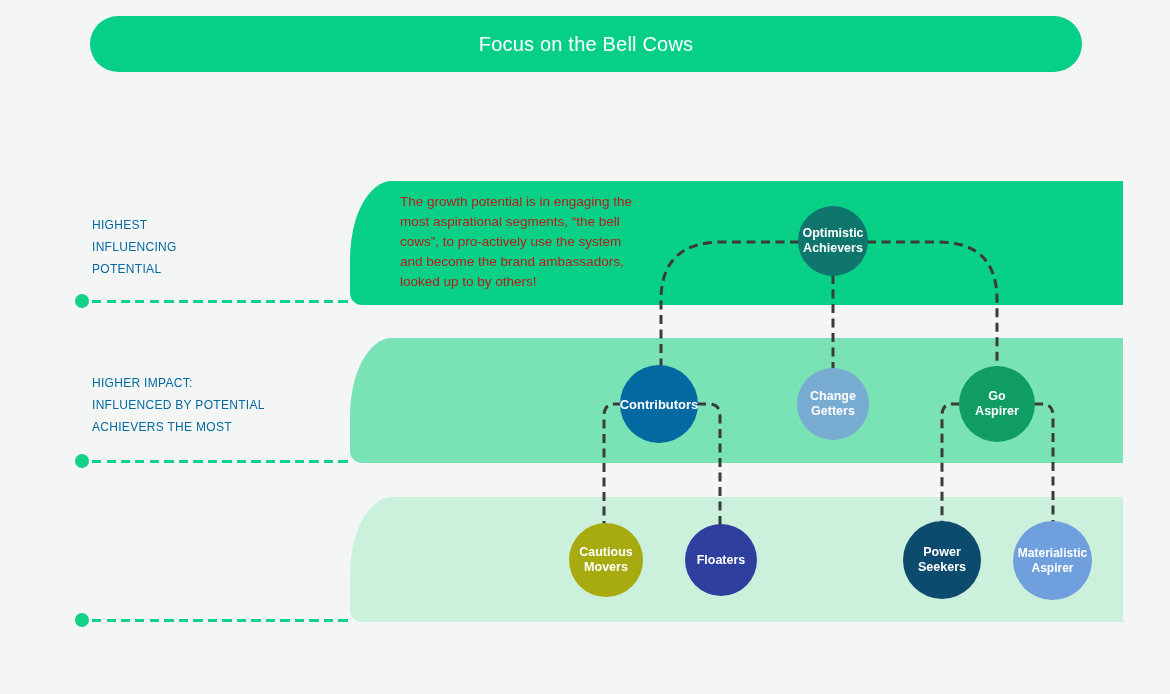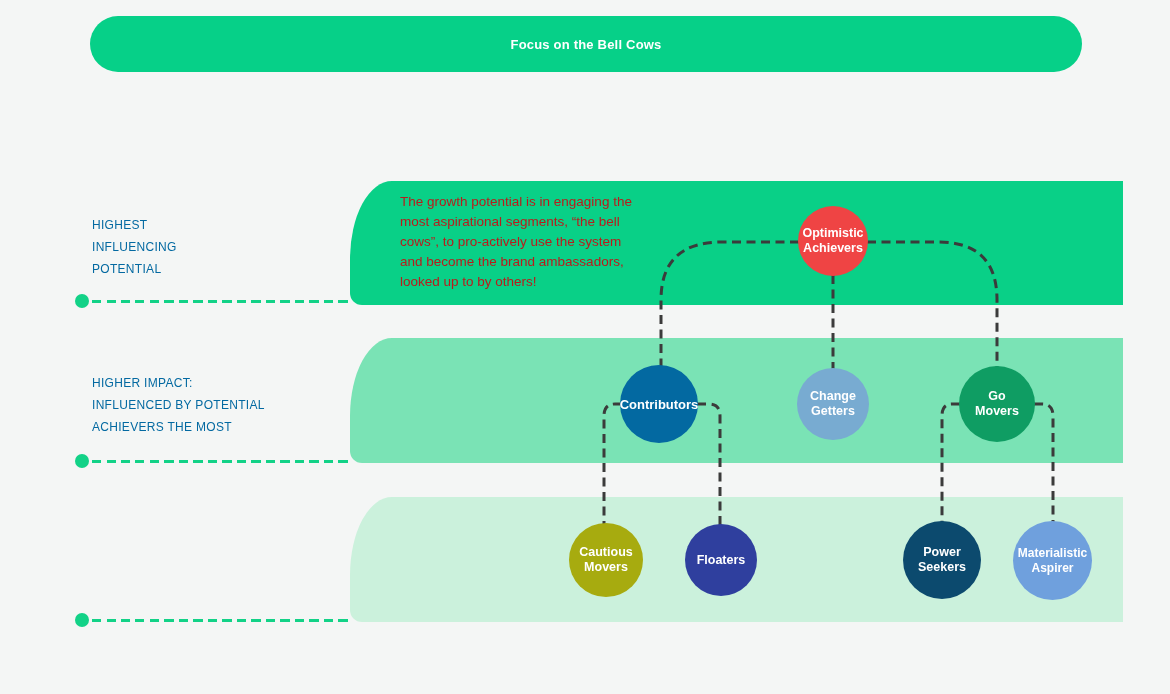--- a/index.html
+++ b/index.html
@@ -18,22 +18,22 @@
   .header-pill {
     position: absolute;
     left: 90px; top: 16px;
     width: 992px; height: 56px;
     border-radius: 28px;
     background: #06d088;
     display: flex; align-items: center; justify-content: center;
   }
   .header-pill h1 {
     color: #ffffff;
-    font-size: 13px;
-    font-weight: 700;
+    font-size: 20px;
+    font-weight: 400;
     letter-spacing: 0.2px;
   }
 
   
   .band {
     position: absolute;
     left: 350px;
     width: 773px;
     border-radius: 42px 0 0 12px / 78px 0 0 12px;
   }
@@ -160,34 +160,34 @@
   <svg class="connectors" viewBox="0 0 1170 694" xmlns="http://www.w3.org/2000/svg">
     <path d="M 799 242 L 722 242 Q 661 242 661 300 L 661 366" stroke="#3b3b3b"></path>
     <path d="M 833 275 L 833 369" stroke="#3b3b3b"></path>
     <path d="M 867 242 L 938 242 Q 997 242 997 300 L 997 367" stroke="#3b3b3b"></path>
     <path d="M 622 404 L 615 404 Q 604 404 604 416 L 604 524" stroke="#3b3b3b"></path>
     <path d="M 697 404 L 709 404 Q 720 404 720 416 L 720 525" stroke="#3b3b3b"></path>
     <path d="M 960 404 L 952 404 Q 942 404 942 416 L 942 522" stroke="#3b3b3b"></path>
     <path d="M 1034 404 L 1042 404 Q 1053 404 1053 416 L 1053 522" stroke="#3b3b3b"></path>
   </svg>
 
-  <div class="segment c-optimistic" style="background: #ef4444;">
+  <div class="segment c-optimistic" style="background: #0f766e;">
     <span>Optimistic
 Achievers</span>
   </div>
   <div class="segment c-contributors" style="background: #0369a1; justify-content: center;">
     <span>Contributors</span>
   </div>
   <div class="segment c-changemakers" style="background: rgb(120, 171, 209);">
     <span>Change
 Getters</span>
   </div>
   <div class="segment c-gogetters" style="background: rgb(15, 157, 99);">
     <span>Go
-Movers</span>
+Aspirer</span>
   </div>
   <div class="segment c-cautious" style="background: rgb(167, 171, 15);">
     <span>Cautious
 Movers</span>
   </div>
   <div class="segment c-floaters" style="background: rgb(47, 63, 158);">
     <span>Floaters</span>
   </div>
   <div class="segment c-powerseekers" style="background: #0c4a6e;">
     <span>Power

